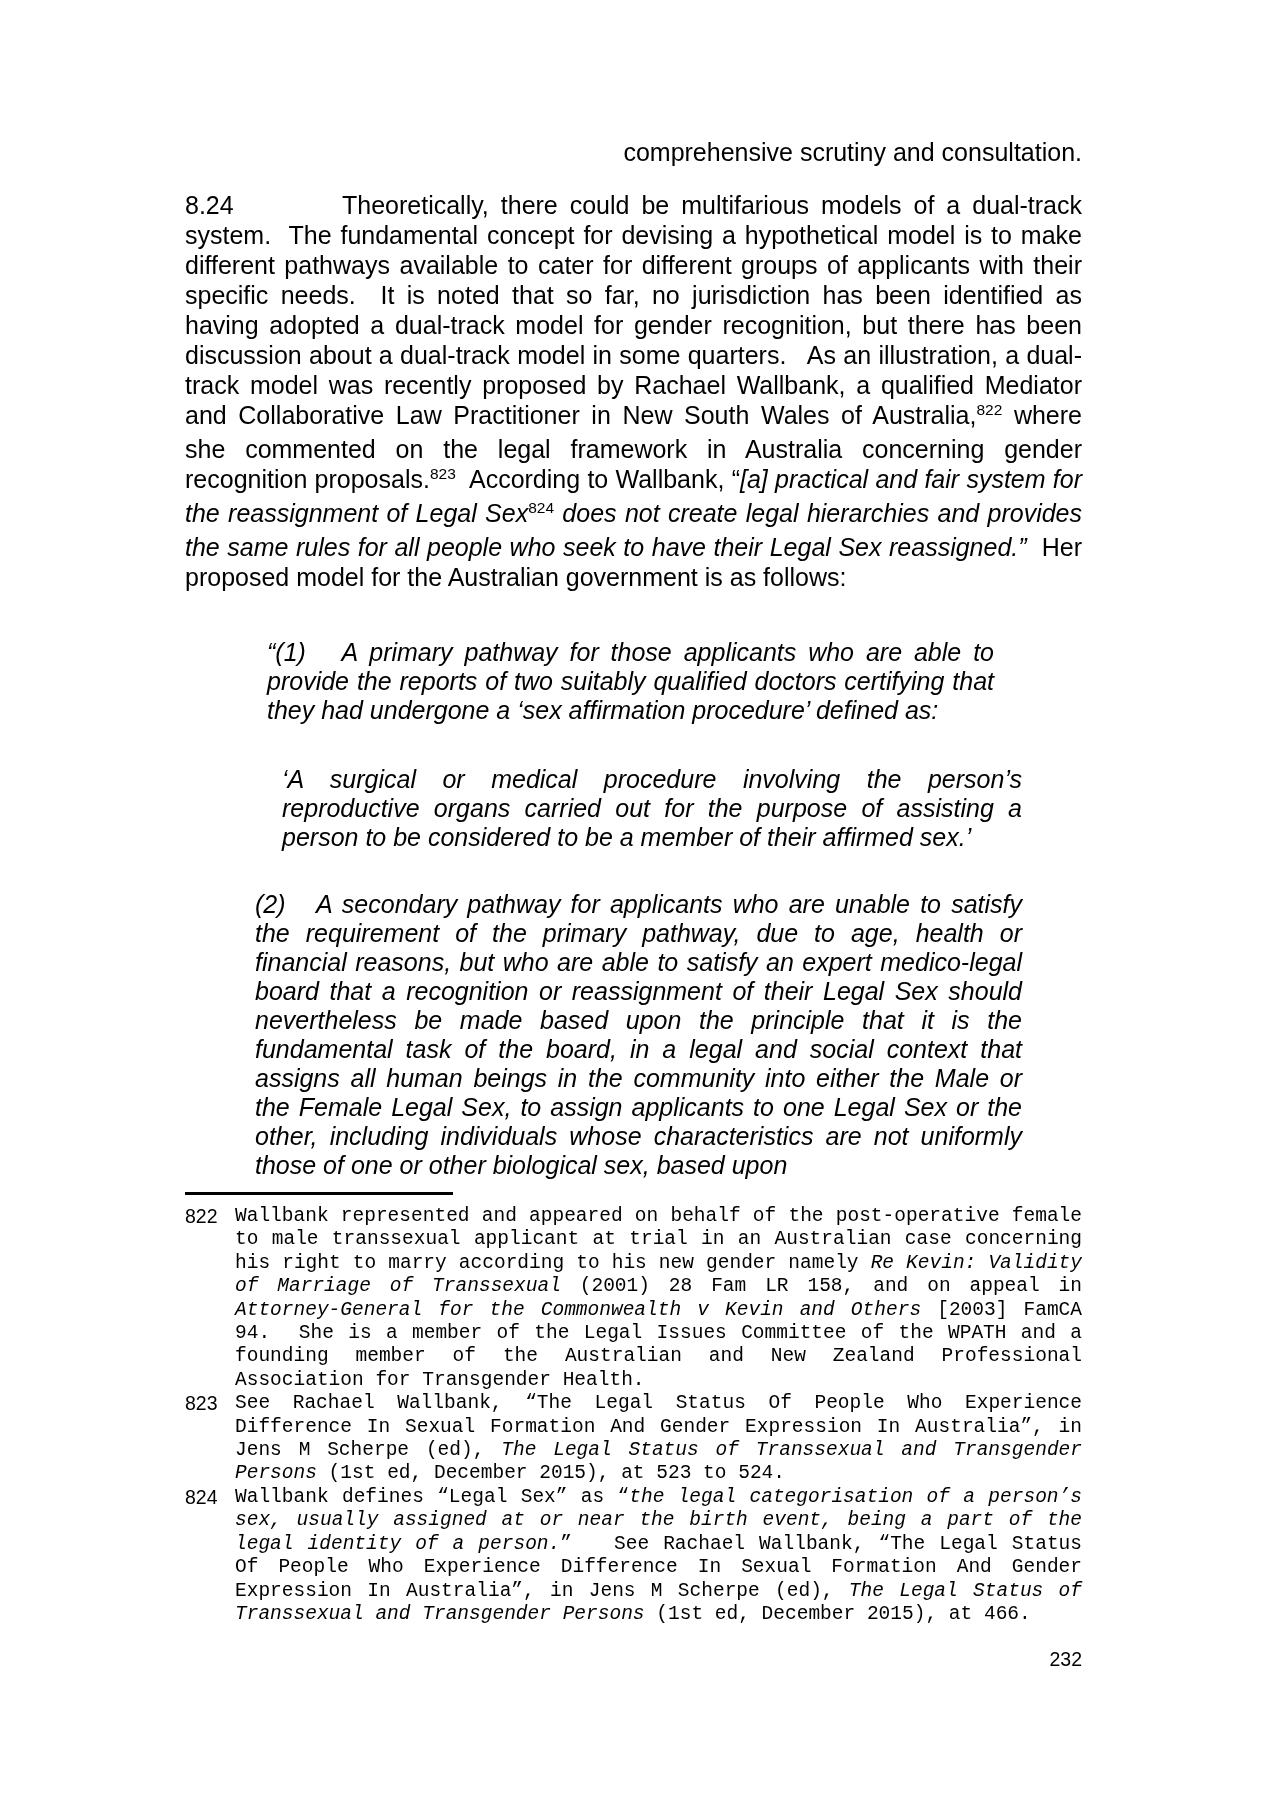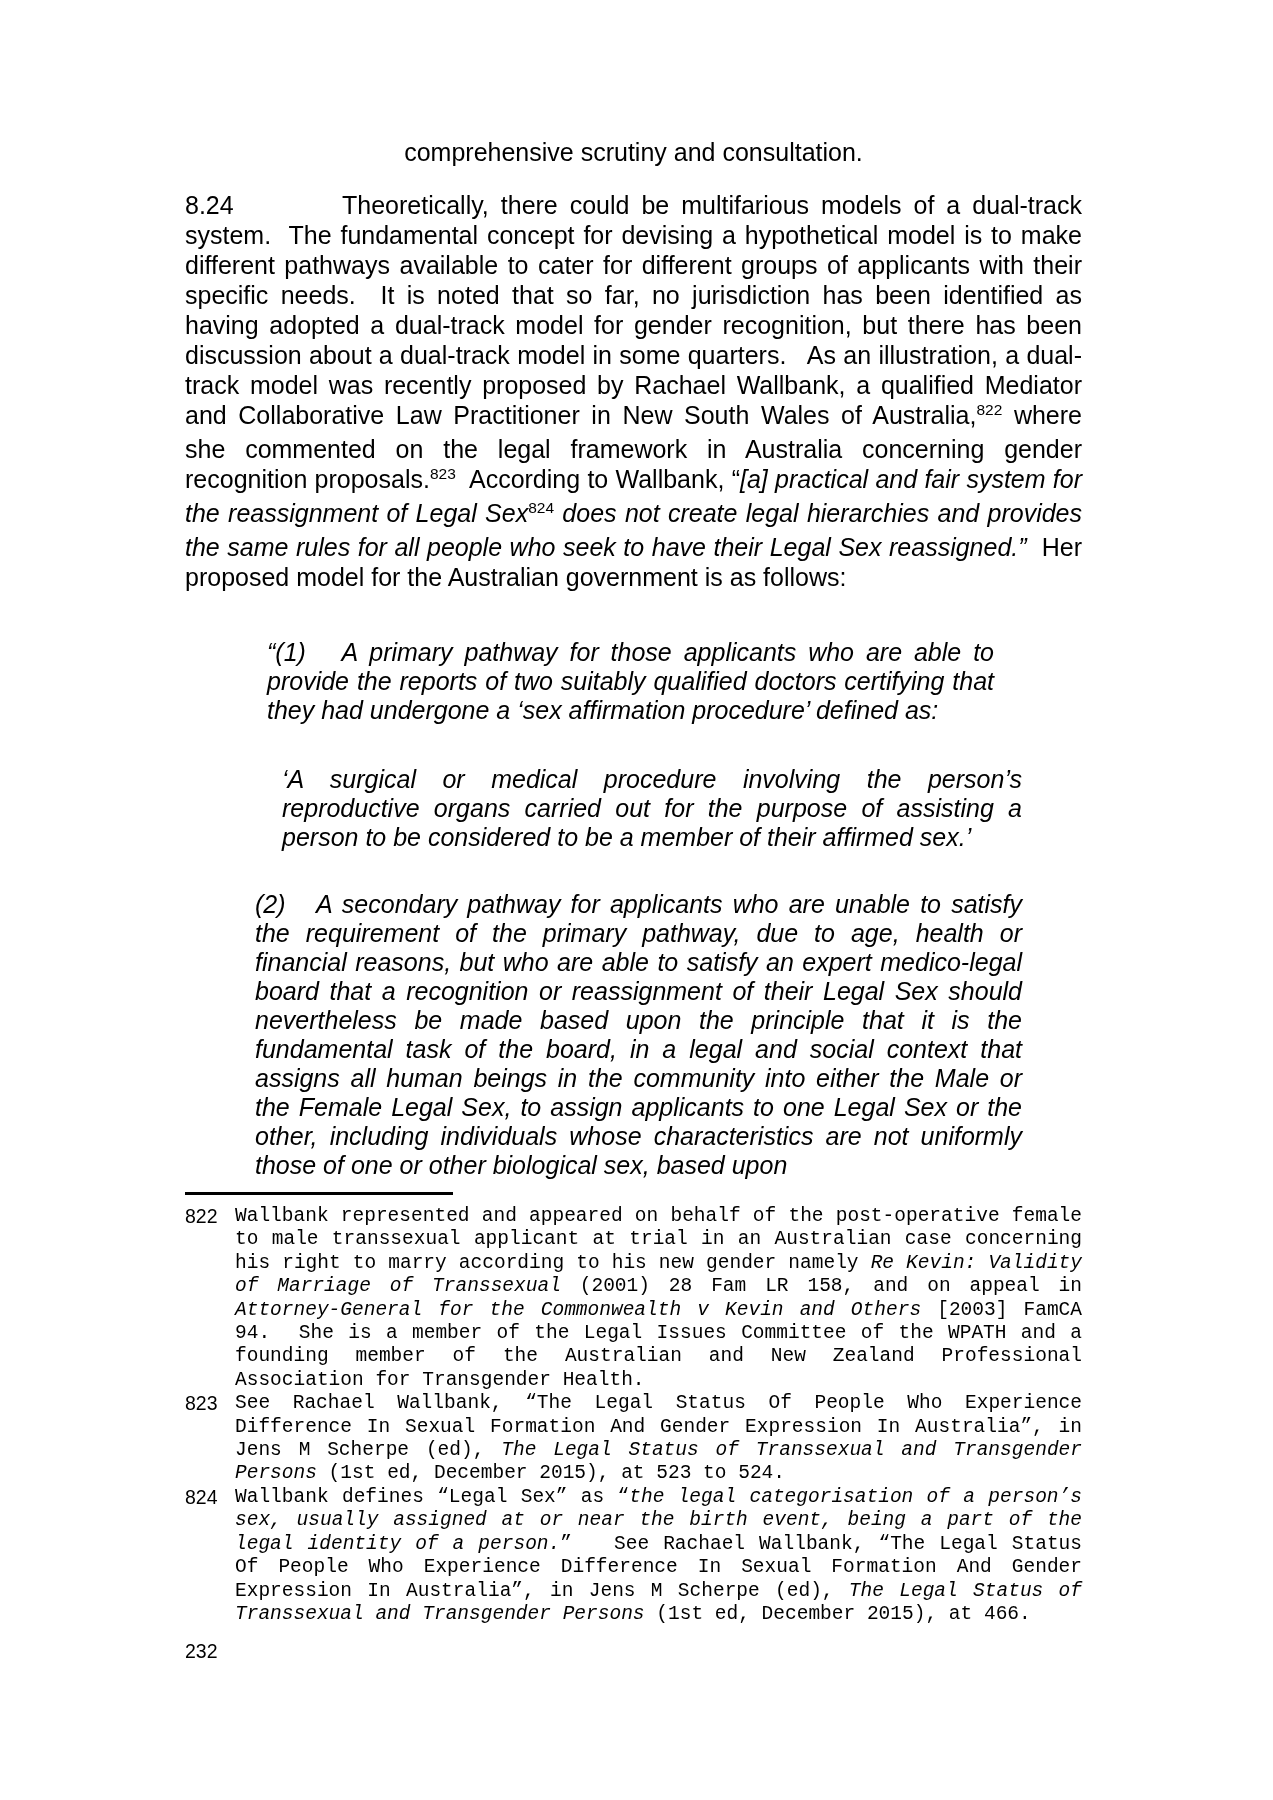--- a/index.html
+++ b/index.html
@@ -15,21 +15,21 @@
   }
   .content {
     position:absolute;
     left:185px;
     top:137px;
     width:897px;
   }
   .intro {
     font-size:25px;
     line-height:30px;
-    text-align:center;
+    text-align:right;
   }
   .para {
     margin-top:23px;
     font-size:25px;
     line-height:30px;
     text-align:justify;
   }
   .para-num {
     display:inline-block;
     width:157px;
@@ -57,22 +57,22 @@
   }
   .footnotes {
     margin-top:10px;
     font-size:19.5px;
     line-height:23.4px;
   }
   .fn { display:flex; }
   .fn-num { width:50px; flex:none; }
   .fn-text { flex:1; text-align:justify;font-family:Liberation Mono, monospace; }
   .page-num {
-    margin-top:14px;
-    text-align:left;
+    margin-top:22px;
+    text-align:right;
     font-size:19.5px;
     line-height:23.4px;
   }
 </style>
 </head>
 <body>
 
 <div class="page">
   <div class="content">
 

